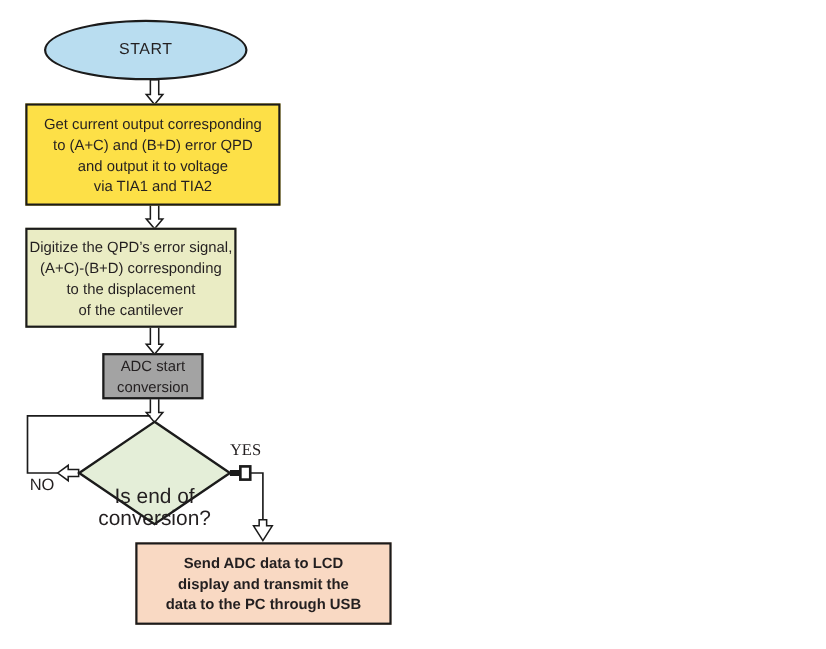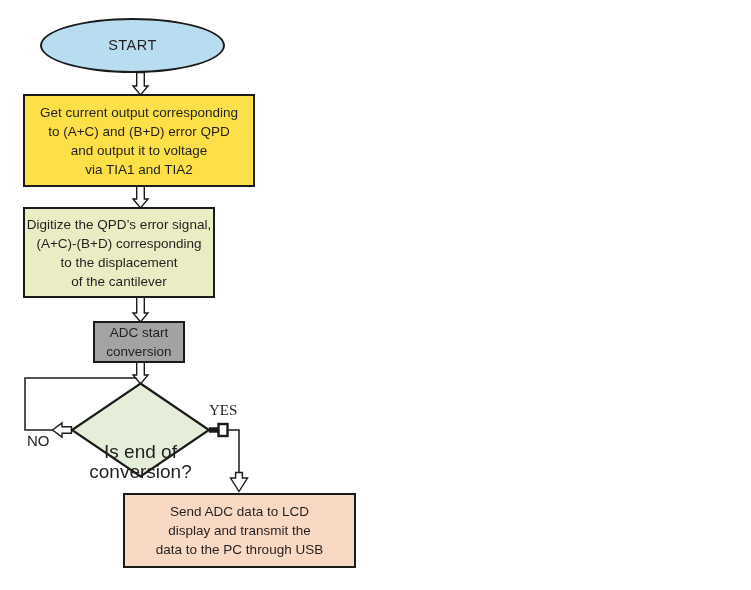--- a/index.html
+++ b/index.html
@@ -118,19 +118,19 @@
   </div>
 
   <div class="decision-label">
     <div>Is end of</div>
     <div>conversion?</div>
   </div>
 
   <div class="branch-label label-yes">YES</div>
   <div class="branch-label label-no">NO</div>
 
-  <div class="node process-4" style="background: rgb(249, 217, 195);">
+  <div class="node process-4" style="background: rgb(249, 217, 195); font-weight: bold;">
     <div>Send ADC data to LCD</div>
     <div>display and transmit the</div>
     <div>data to the PC through USB</div>
   </div>
 
 </div>
 
 </body></html>

